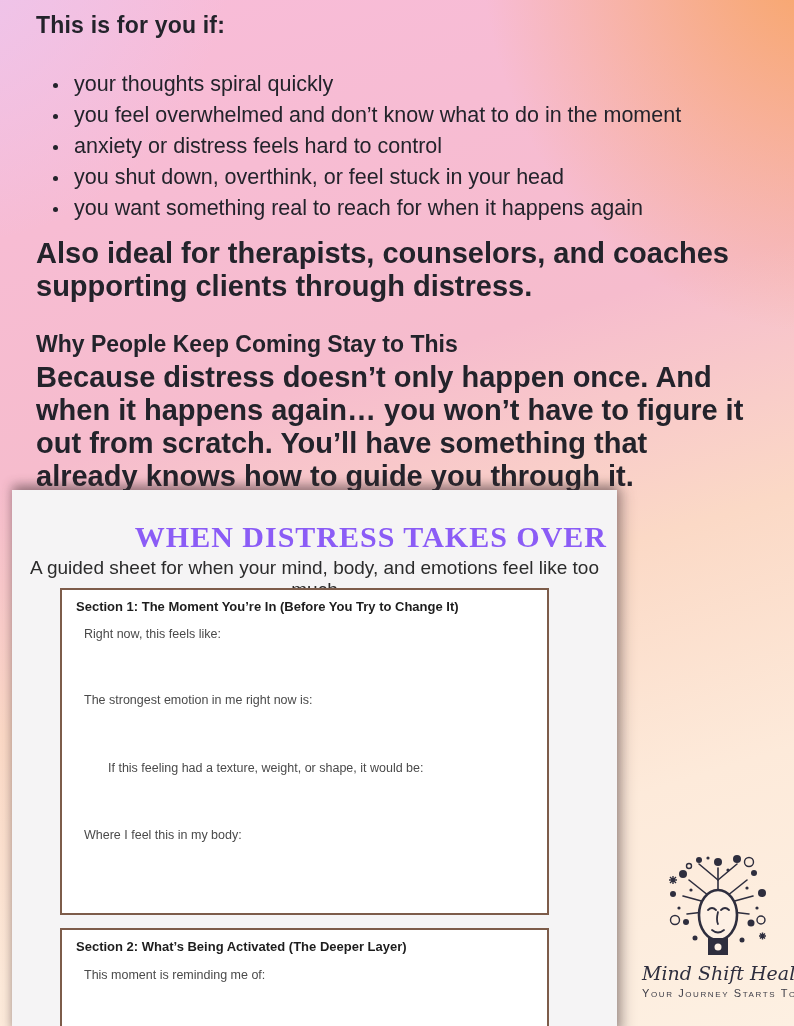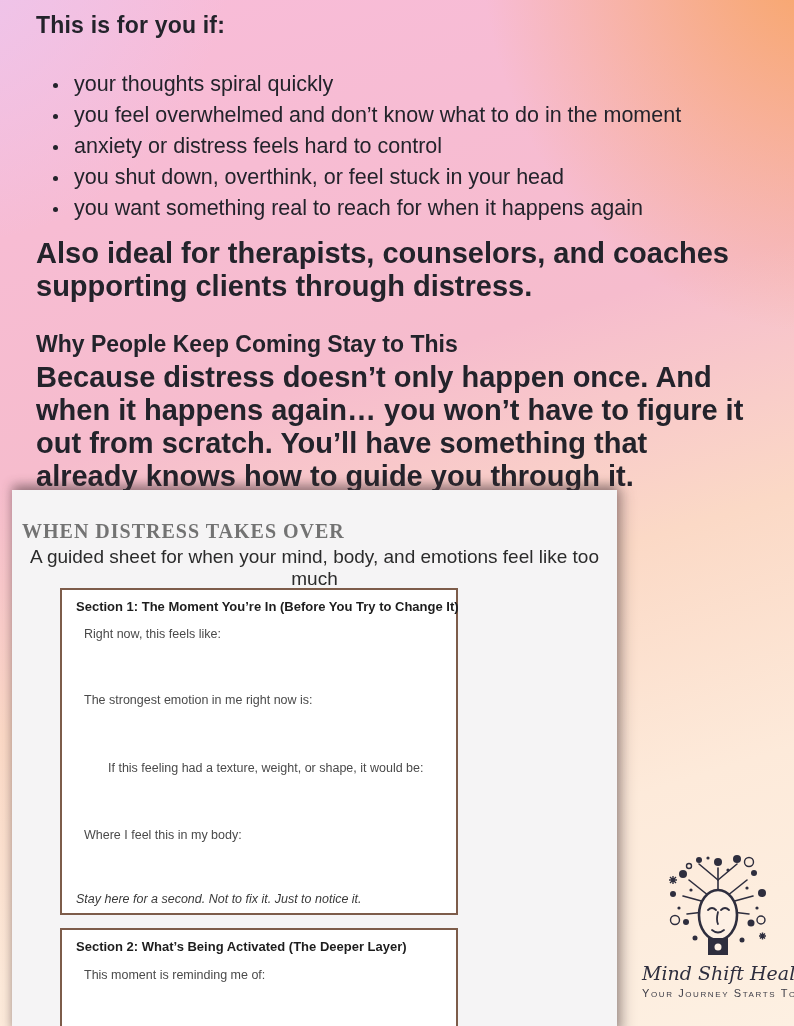--- a/index.html
+++ b/index.html
@@ -33,30 +33,30 @@
   .intro h2 { margin: 28px 0 0 0; font-size: 23px; font-weight: 700; }
   .why-text { margin-top: 3px; }
 
   
   .paper {
     position: absolute; left: 12px; top: 490px; width: 605px; height: 545px;
     background: #f5f4f5;
     box-shadow: 0 -5px 10px rgba(70,50,55,.45), 7px 0 12px rgba(70,50,55,.28);
   }
   .ws-title {
-    margin: 30px 10px 0 10px; text-align: left;
+    margin: 30px 10px 0 10px; text-align: right;
     font-family: "Liberation Serif", serif;
-    font-size: 20px; font-weight: 700; letter-spacing: 1px; color: #737373;
+    font-size: 30px; font-weight: 700; letter-spacing: 1px; color: #8b5cf6;
   }
   .ws-subtitle {
     margin-top: 3px; text-align: center;
     font-size: 19px; color: #2b2b2b;
   }
   .sec {
-    position: absolute; left: 48px; width: 398px;
+    position: absolute; left: 48px; width: 489px;
     border: 2px solid #7d5c4a; background: #ffffff;
   }
   .sec1 { top: 98px; height: 327px; }
   .sec2 { top: 438px; height: 160px; }
   .sec-heading {
     position: absolute; left: 14px; top: 9px;
     font-size: 13px; font-weight: 700; color: #1d1d1d; white-space: nowrap;
   }
   .field { position: absolute; left: 22px; font-size: 12.5px; color: #4a4a4a; white-space: nowrap; }
   .f0 { top: 37px; } .f1 { top: 103px; } .f2 { top: 171px; margin-left: 24px; } .f3 { top: 238px; }
@@ -97,21 +97,20 @@
 <section class="paper">
   <div class="ws-title">WHEN DISTRESS TAKES OVER</div>
   <div class="ws-subtitle">A guided sheet for when your mind, body, and emotions feel like too much</div>
 
   <div class="sec sec1">
     <div class="sec-heading">Section 1: The Moment You’re In (Before You Try to Change It)</div>
     <div class="field f0">Right now, this feels like:</div>
     <div class="field f1">The strongest emotion in me right now is:</div>
     <div class="field f2">If this feeling had a texture, weight, or shape, it would be:</div>
     <div class="field f3">Where I feel this in my body:</div>
-    <div class="sec-note">Stay here for a second. Not to fix it. Just to notice it.</div>
   </div>
 
   <div class="sec sec2">
     <div class="sec-heading">Section 2: What’s Being Activated (The Deeper Layer)</div>
     <div class="field f0">This moment is reminding me of:</div>
   </div>
 </section>
 
 <div class="logo">
   <span>

